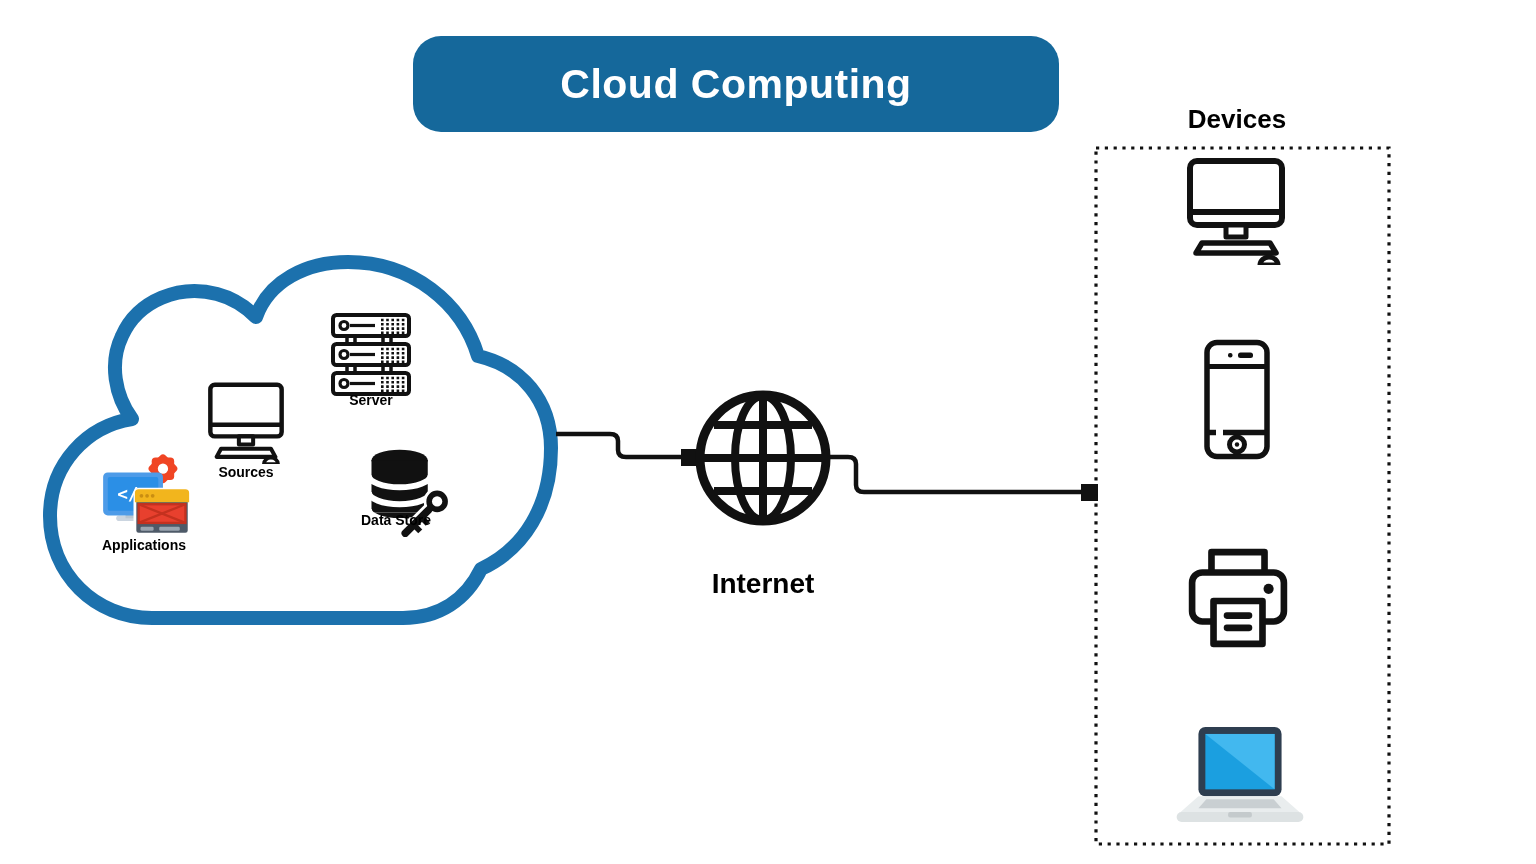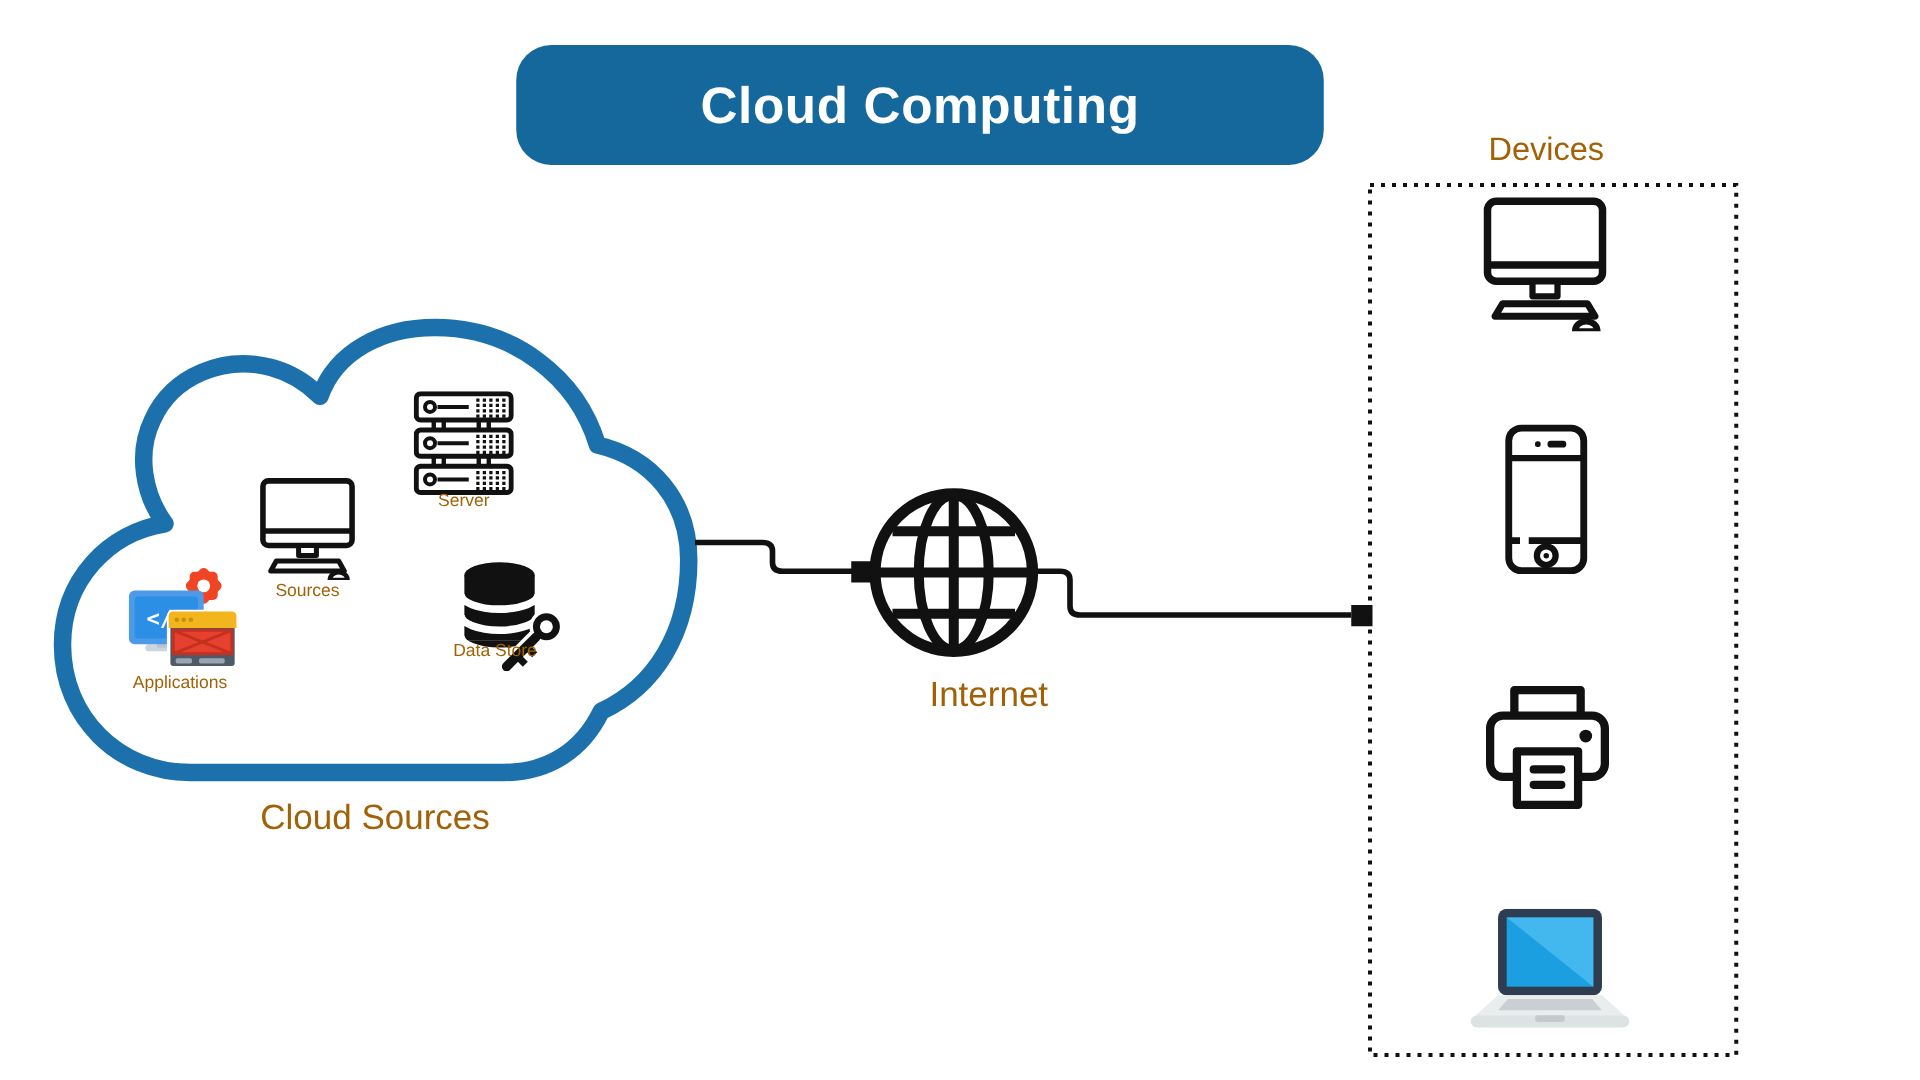--- a/index.html
+++ b/index.html
@@ -2,21 +2,21 @@
 <html><head>
 <meta charset="utf-8">
 <style>
   html,body{margin:0;padding:0;background:#fff;}
   .stage{position:relative;width:1536px;height:864px;background:#fff;overflow:hidden;
          font-family:"Liberation Sans",sans-serif;}
   .bg-svg{position:absolute;left:0;top:0;width:1536px;height:864px;}
   .banner{position:absolute;left:413px;top:36px;width:646px;height:96px;background:#15689B;
           border-radius:28px;display:flex;align-items:center;justify-content:center;}
   .banner span{color:#ffffff;font-size:41px;font-weight:bold;letter-spacing:.5px;}
-  .lbl{position:absolute;transform:translateX(-50%);color:#a16207;font-weight:normal;white-space:nowrap;}
+  .lbl{position:absolute;transform:translateX(-50%);color:#000000;font-weight:bold;white-space:nowrap;}
   .item-lbl{font-size:14px;}
   .section-lbl{font-size:28px;}
   .devices-lbl{font-size:26px;}
   .icon-box{position:absolute;}
   .icon-box svg{display:block;width:100%;height:100%;}
 </style>
 </head>
 <body>
 
 <div class="stage">
@@ -48,22 +48,21 @@
       <line x1="714" y1="491" x2="812" y2="491" stroke-width="8"></line>
     </g>
 
     <rect x="1096" y="148" width="293" height="696" fill="none" stroke="#111111" stroke-width="3.2" stroke-dasharray="3.2 5.6"></rect>
   </svg>
 
   <div class="banner">
     <span>Cloud Computing</span>
   </div>
 
-  <div class="lbl section-lbl" style="left:300px;top:638px;">Cloud Sources</div>
-  <div class="lbl section-lbl" style="left:763px;top:540px;margin-left:28px;">Internet</div>
+  <div class="lbl section-lbl" style="left:763px;top:568px;">Internet</div>
   <div class="lbl devices-lbl" style="left:1237px;top:104px;">Devices</div>
 
   <div class="icon-box" style="left:331px;top:313px;width:80px;height:84px;">
     <svg viewBox="0 0 80 84">
       <g stroke="#111" fill="#fff" stroke-width="3.5">
         <rect x="16" y="20" width="8" height="14"></rect>
           <rect x="52" y="20" width="8" height="14"></rect>
         <rect x="16" y="49" width="8" height="14"></rect>
           <rect x="52" y="49" width="8" height="14"></rect>
       </g>

